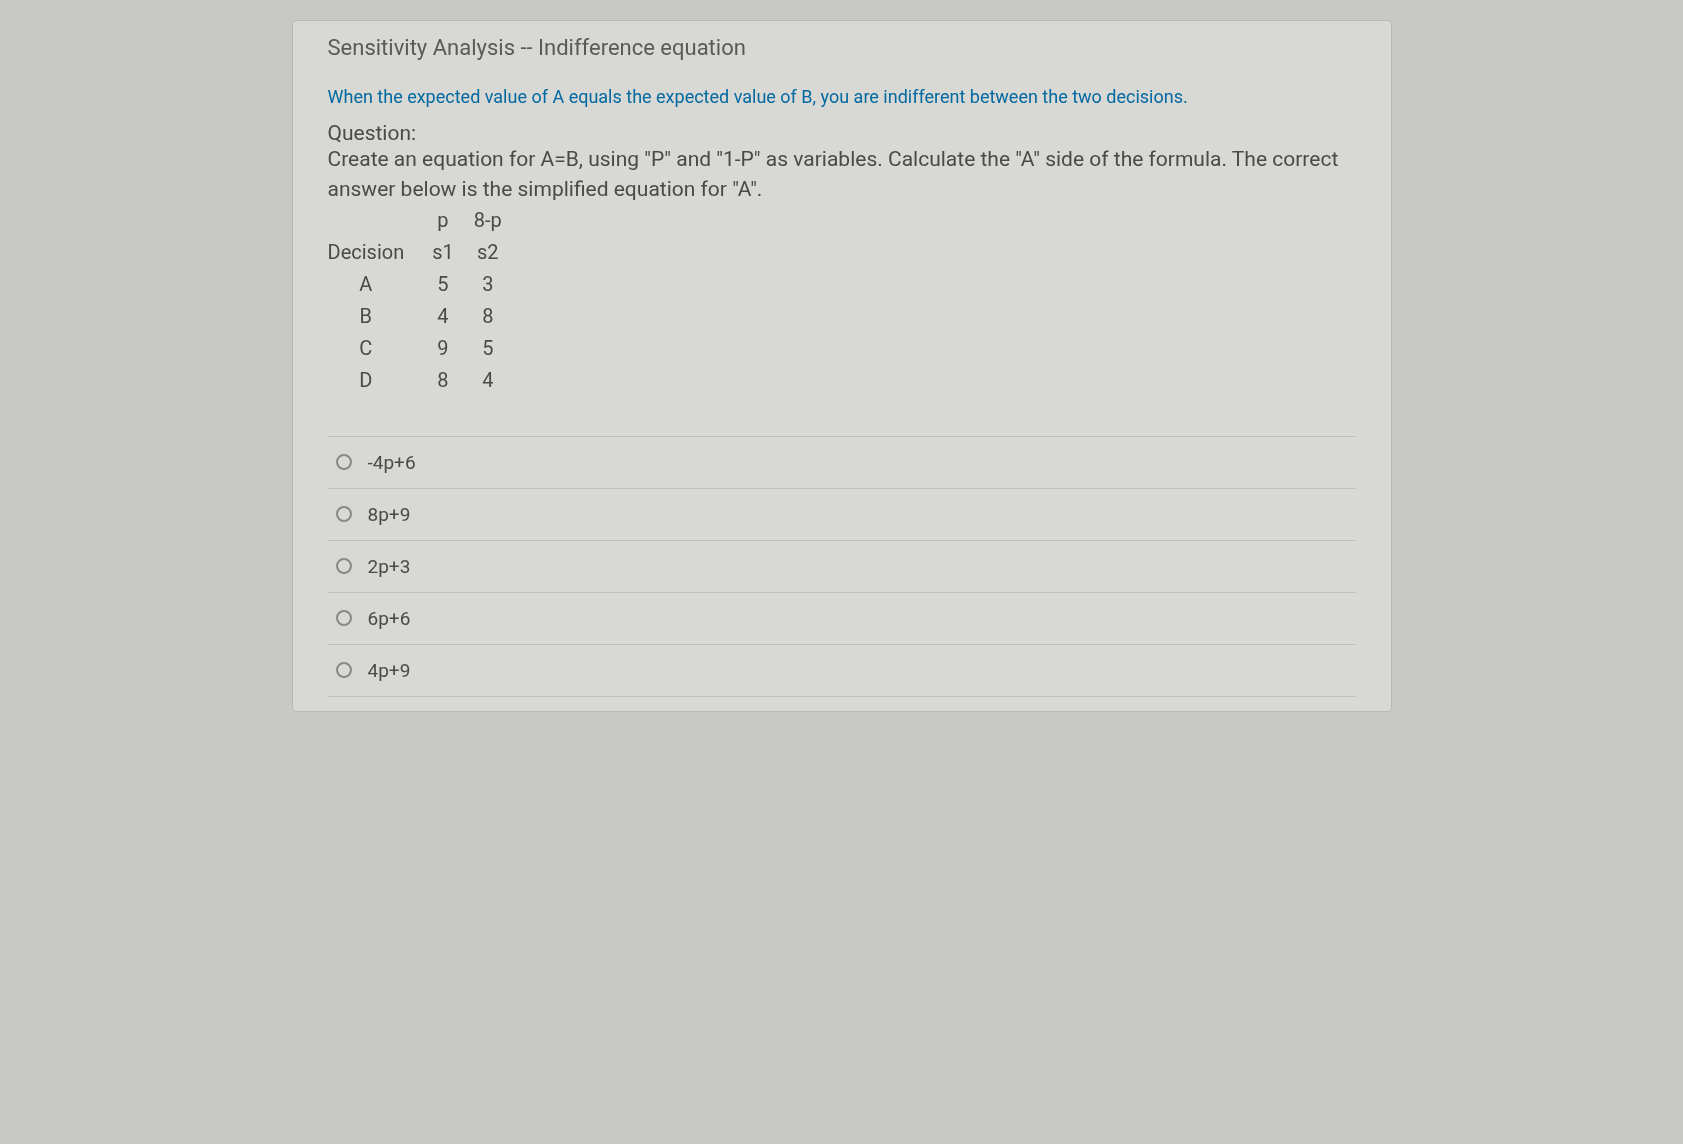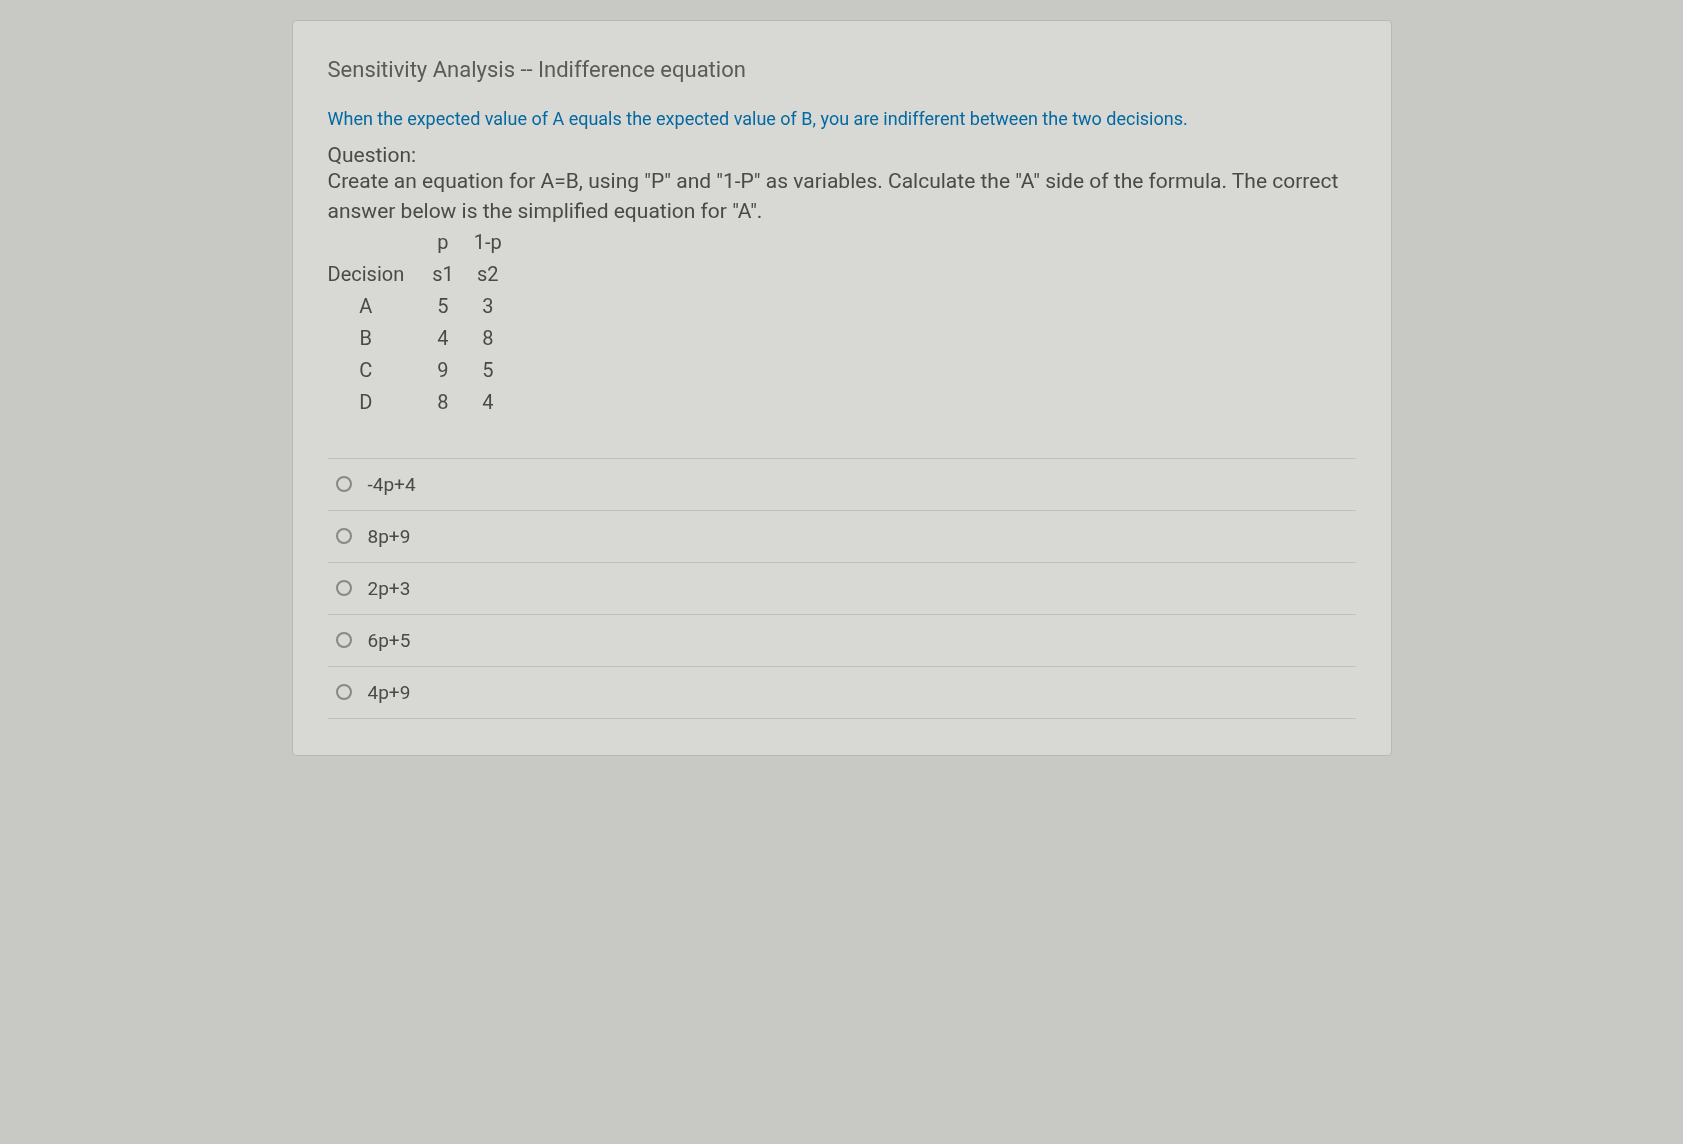--- a/index.html
+++ b/index.html
@@ -10,21 +10,21 @@
     body {
       font-family: -apple-system, BlinkMacSystemFont, "Segoe UI", Roboto, Helvetica, Arial, sans-serif;
       background: #c8c8c4;
       padding: 20px;
       color: #4a4a48;
     }
     .quiz-card {
       background: #d8d8d4;
       border: 1px solid #b8b8b4;
       border-radius: 4px;
-      padding: 36px 35px;
+      padding: 14px 35px;
       max-width: 1100px;
       margin: 0 auto;
     }
     .title {
       font-size: 22px;
       color: #5a5a58;
       margin-bottom: 24px;
       font-weight: 400;
     }
     .intro {
@@ -94,21 +94,21 @@
   <p class="intro">When the expected value of A equals the expected value of B, you are indifferent between the two decisions.</p>
 
   <p class="question-label">Question:</p>
   <p class="question-text">Create an equation for A=B, using "P" and "1-P" as variables. Calculate the "A" side of the formula. The correct answer below is the simplified equation for "A".</p>
 
   <table class="data-table">
     <tbody>
         <tr>
       <td></td>
       <td class="num">p</td>
-      <td class="num">1-p</td>
+      <td class="num">8-p</td>
     </tr>
     <tr>
       <td>Decision</td>
       <td class="num">s1</td>
       <td class="num">s2</td>
     </tr>
     <tr>
       <td>A</td>
       <td class="num">5</td>
       <td class="num">3</td>
@@ -127,32 +127,32 @@
       <td>D</td>
       <td class="num">8</td>
       <td class="num">4</td>
     </tr>
   </tbody>
     </table>
 
   <div class="options">
     <label class="option-row">
       <span class="radio-circle"></span>
-      <span class="option-label">-4p+4</span>
+      <span class="option-label">-4p+6</span>
     </label>
     <label class="option-row">
       <span class="radio-circle"></span>
       <span class="option-label">8p+9</span>
     </label>
     <label class="option-row">
       <span class="radio-circle"></span>
       <span class="option-label">2p+3</span>
     </label>
     <label class="option-row">
       <span class="radio-circle"></span>
-      <span class="option-label">6p+5</span>
+      <span class="option-label">6p+6</span>
     </label>
     <label class="option-row">
       <span class="radio-circle"></span>
       <span class="option-label">4p+9</span>
     </label>
   </div>
 </div>
 
 </body></html>

